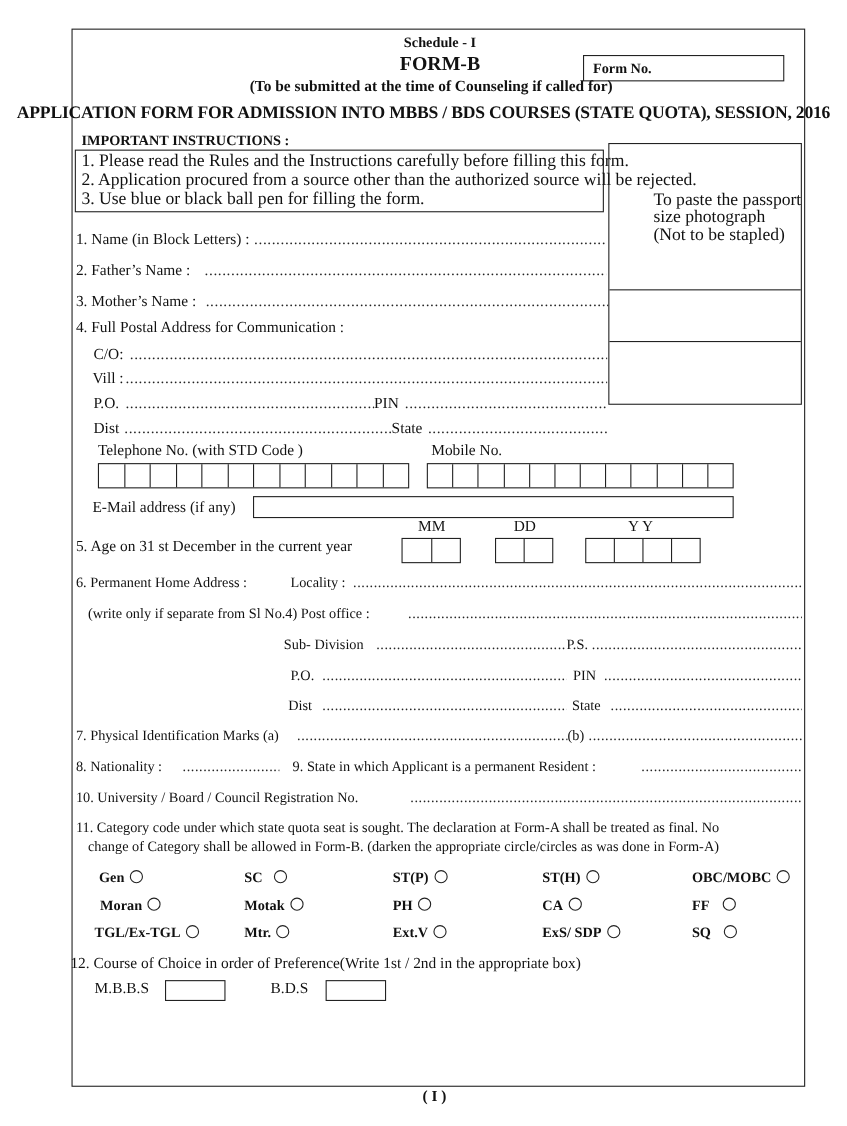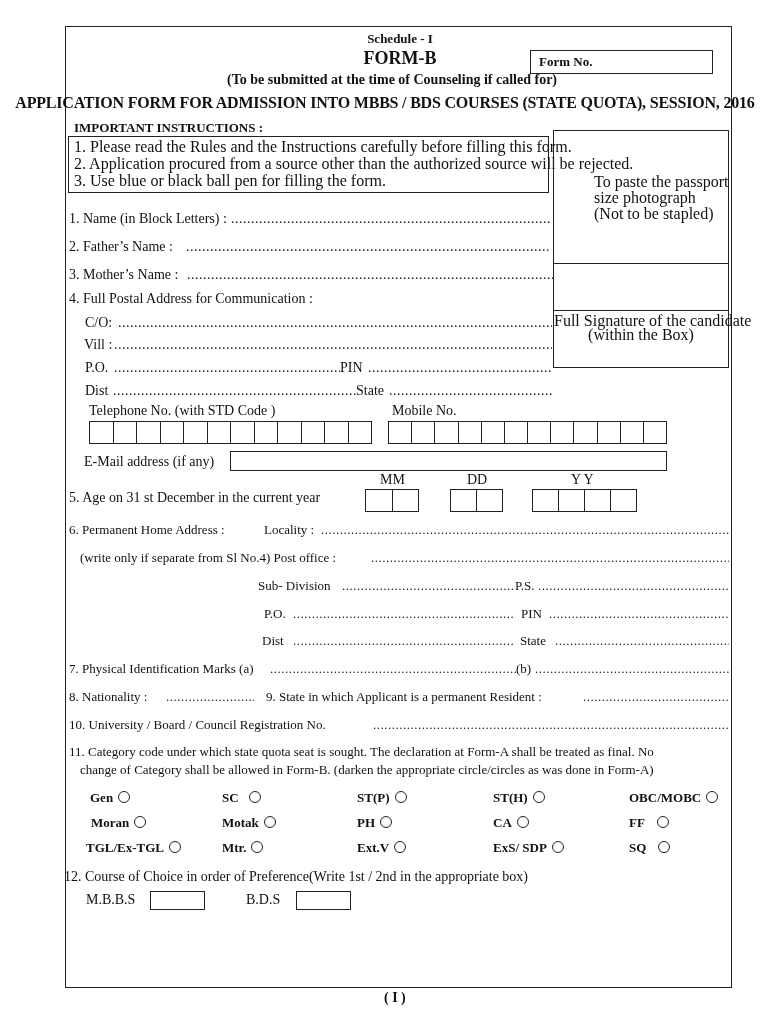--- a/index.html
+++ b/index.html
@@ -48,24 +48,20 @@
 </div>
 
 <div class="box" style="left:553px;top:130px;width:176px;height:238px;">
   <div class="abs t12" style="left:40px;top:43px;line-height:16px;">
     <div>To paste the passport</div>
     <div>size photograph</div>
     <div>(Not to be stapled)</div>
   </div>
   <div class="abs" style="left:0;top:132px;width:174px;border-top:1.5px solid #222;"></div>
   <div class="abs" style="left:0;top:179px;width:174px;border-top:1.5px solid #222;"></div>
-  <div class="abs t12 c" style="left:0;top:183px;width:174px;line-height:14px;">
-    <div>Full Signature of the candidate</div>
-    <div>(within the Box)</div>
-  </div>
 </div>
 
 <div class="abs t14" style="left:69px;top:211px;">1. Name (in Block Letters) :</div>
 <div class="dots t14" style="left:231px;top:211px;width:320px;">................................................................................................................................................................................................................................................................</div>
 
 <div class="abs t14" style="left:69px;top:239px;">2. Father’s Name :</div>
 <div class="dots t14" style="left:186px;top:239px;width:365px;">................................................................................................................................................................................................................................................................</div>
 
 <div class="abs t14" style="left:69px;top:267px;">3. Mother’s Name :</div>
 <div class="dots t14" style="left:187px;top:267px;width:366px;">................................................................................................................................................................................................................................................................</div>

